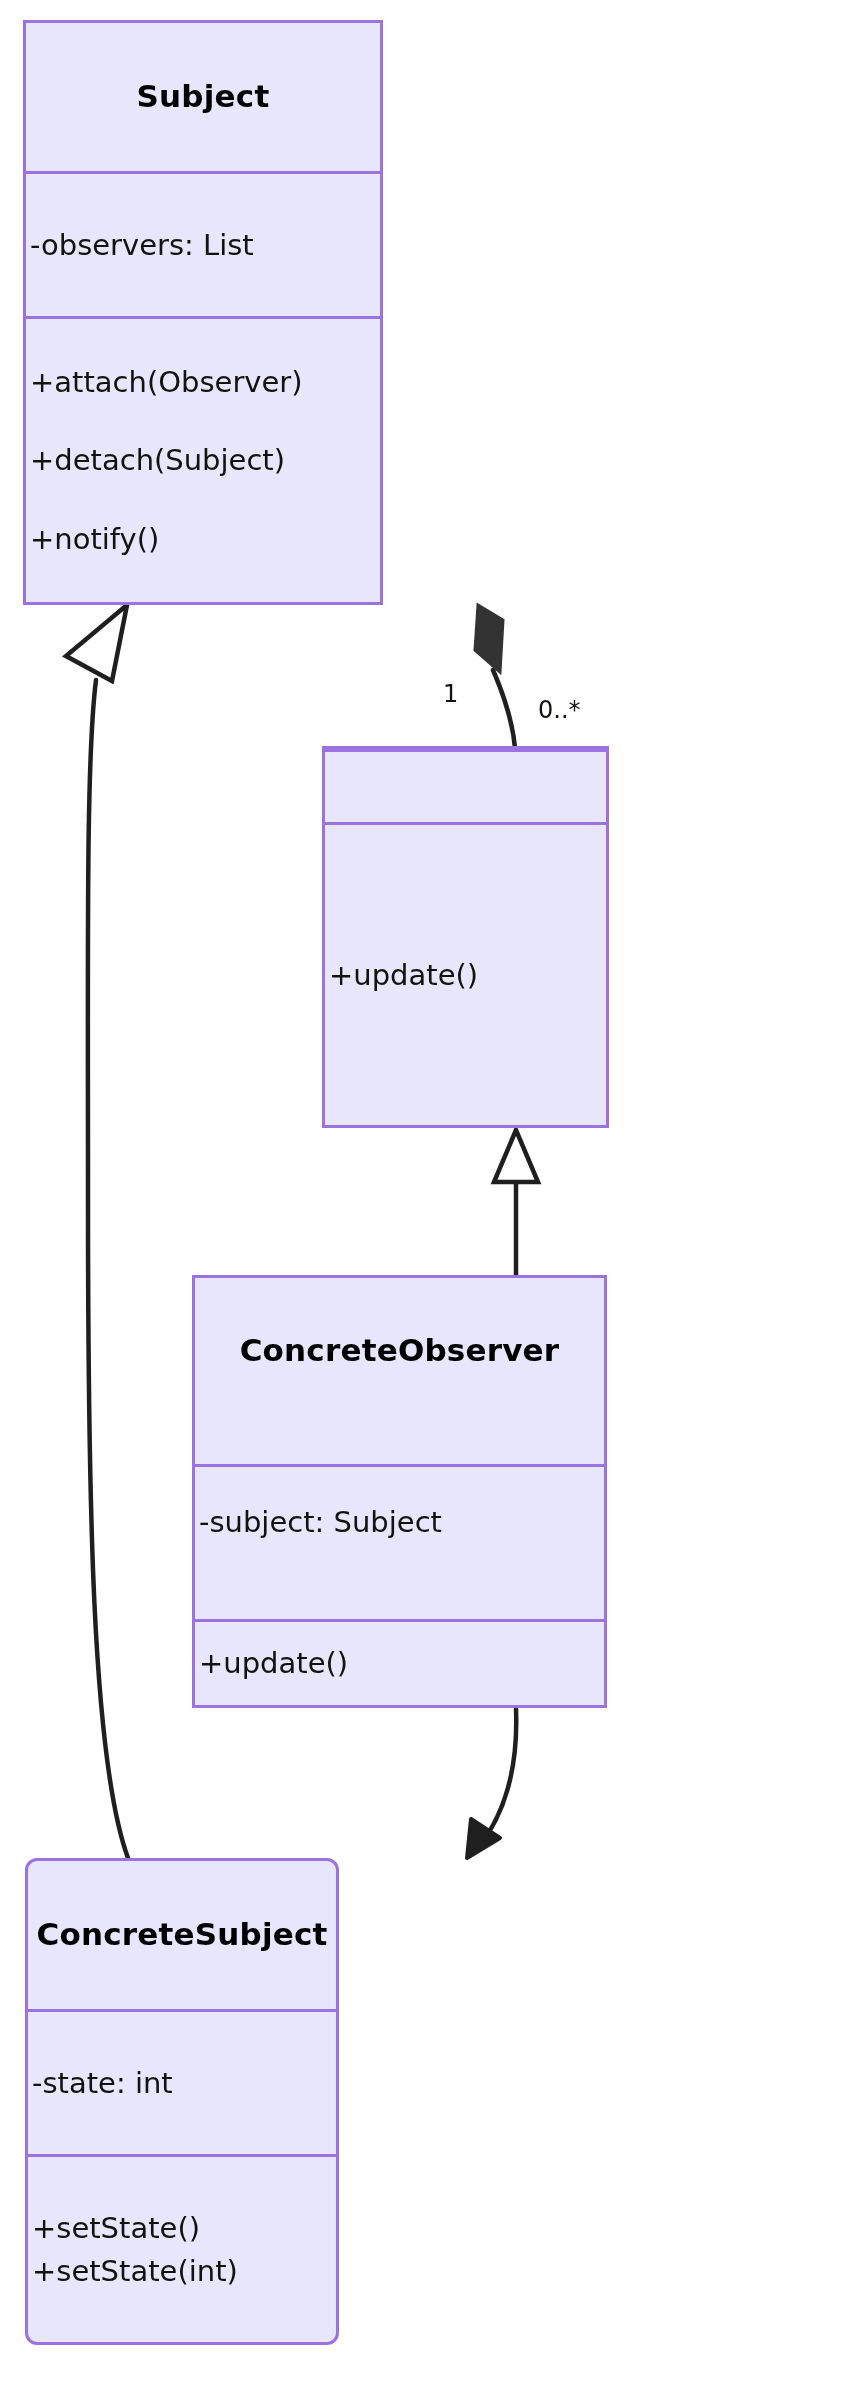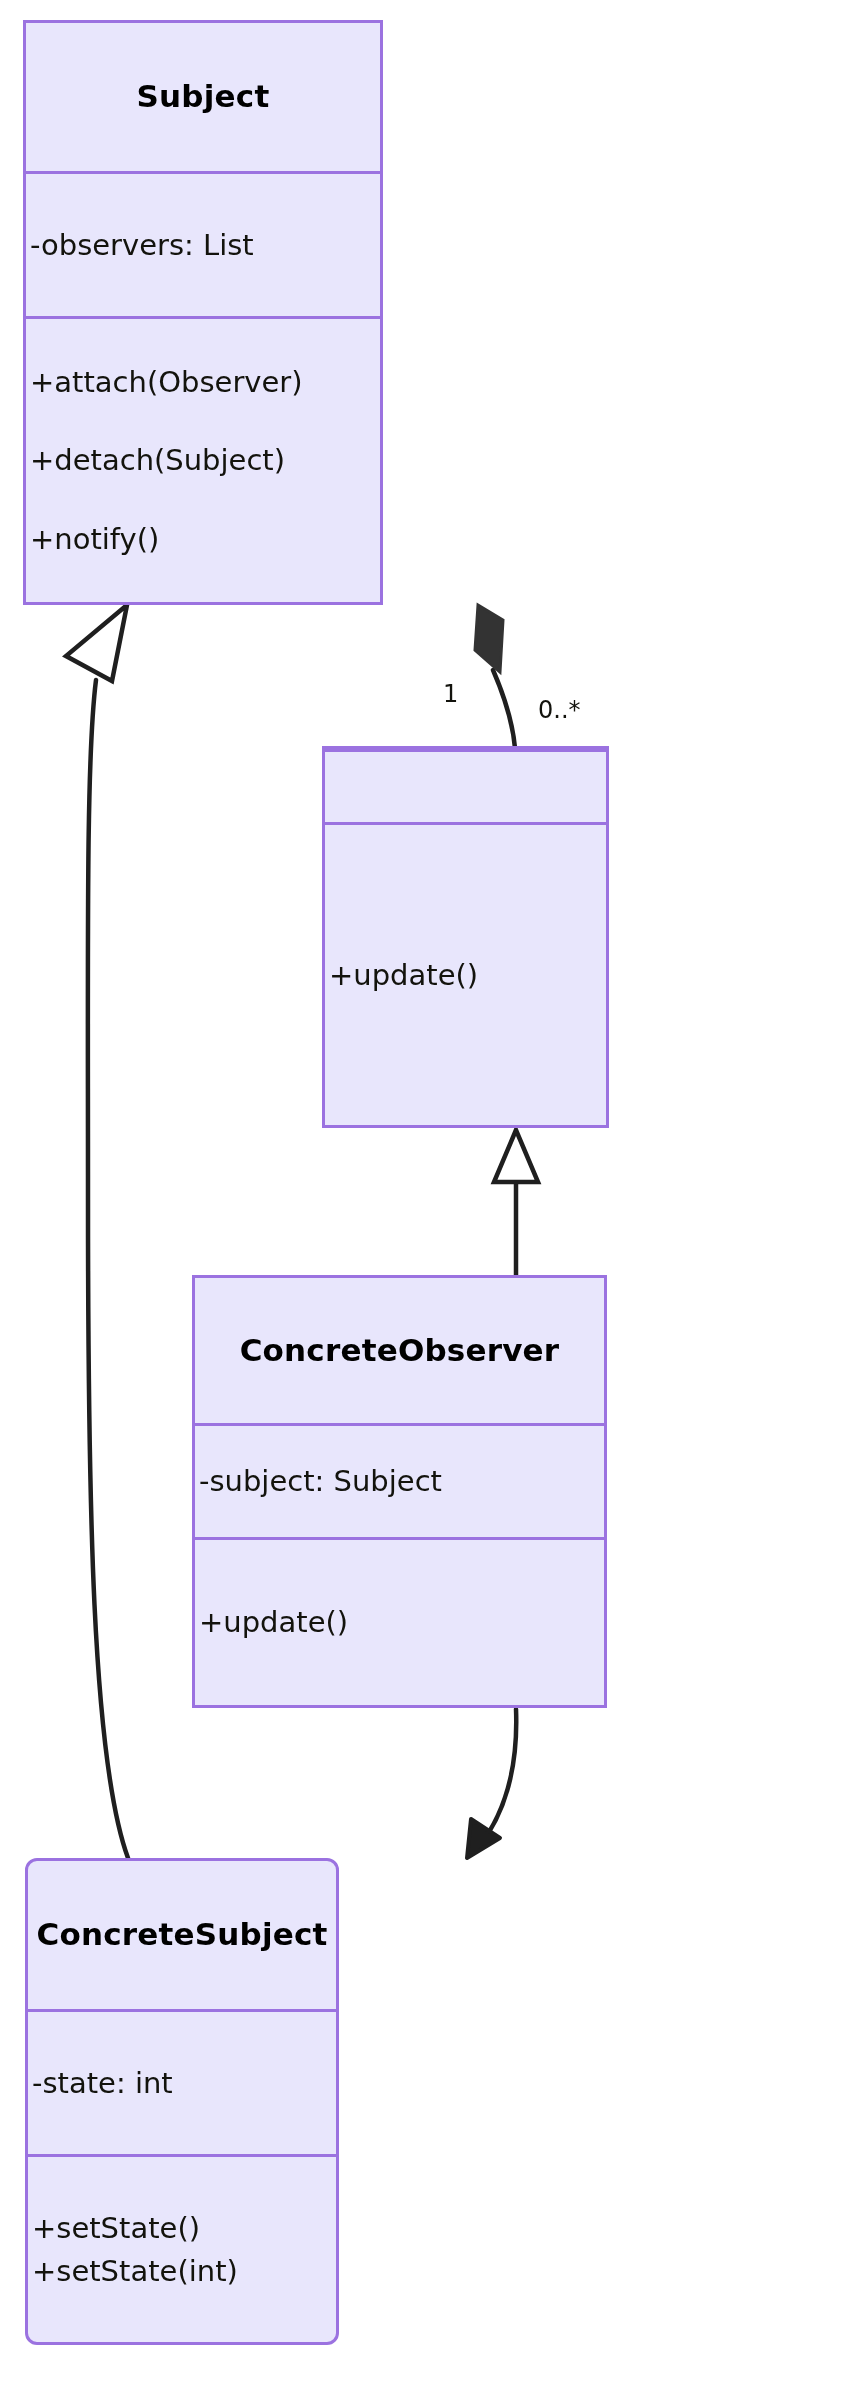--- a/index.html
+++ b/index.html
@@ -114,21 +114,21 @@
     </div>
   </div>
 
   <div class="uml-class" style="left:322px; top:746px; width:287px; height:382px;">
     <div class="uml-compartment divided" style="height:73px;"></div>
     <div class="uml-compartment divided" style="flex:1 1 auto;">
       <div class="uml-member">+update()</div>
     </div>
   </div>
 
-  <div class="uml-class" style="left:192px; top:1275px; width:415px; height:433px;">
+  <div class="uml-class" style="left:192px; top:1275px; width:415px; height:433px;gap:41px;">
     <div class="uml-compartment" style="height:145px;">
       <div class="uml-name">ConcreteObserver</div>
     </div>
     <div class="uml-compartment divided" style="height:114px;">
       <div class="uml-member">-subject: Subject</div>
     </div>
     <div class="uml-compartment divided" style="flex:1 1 auto;">
       <div class="uml-member">+update()</div>
     </div>
   </div>

